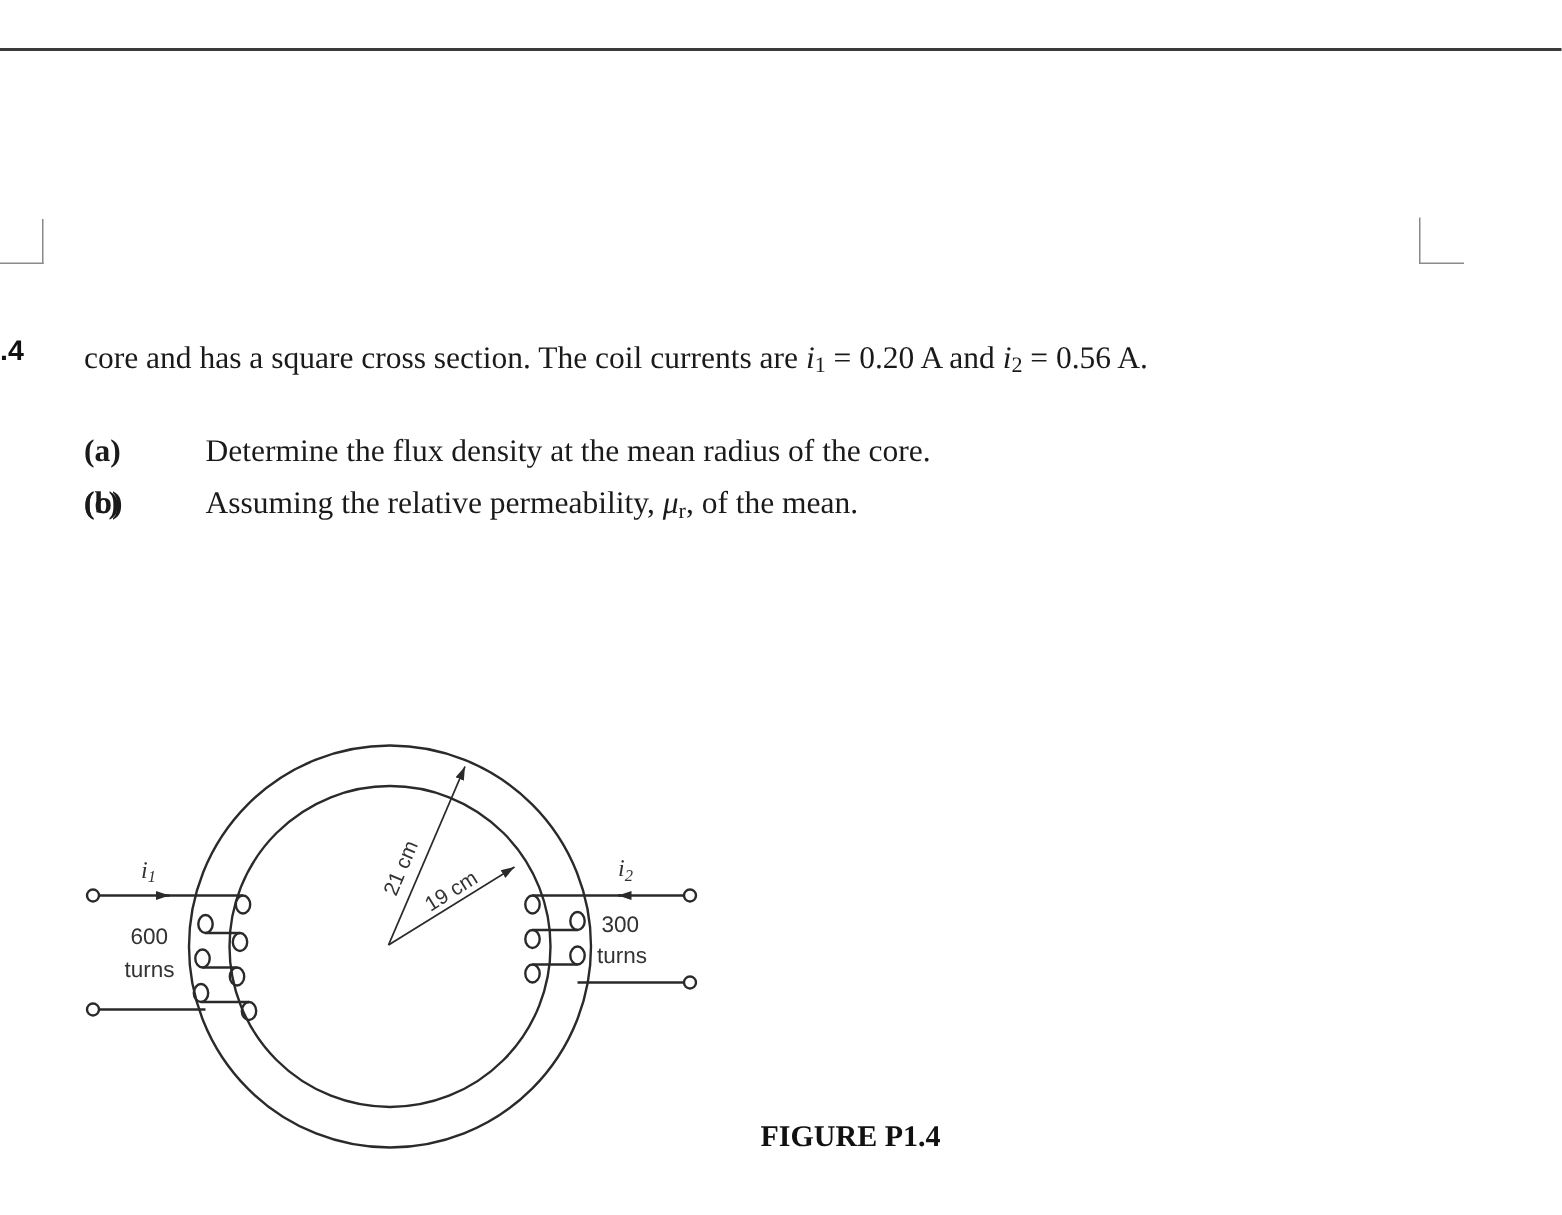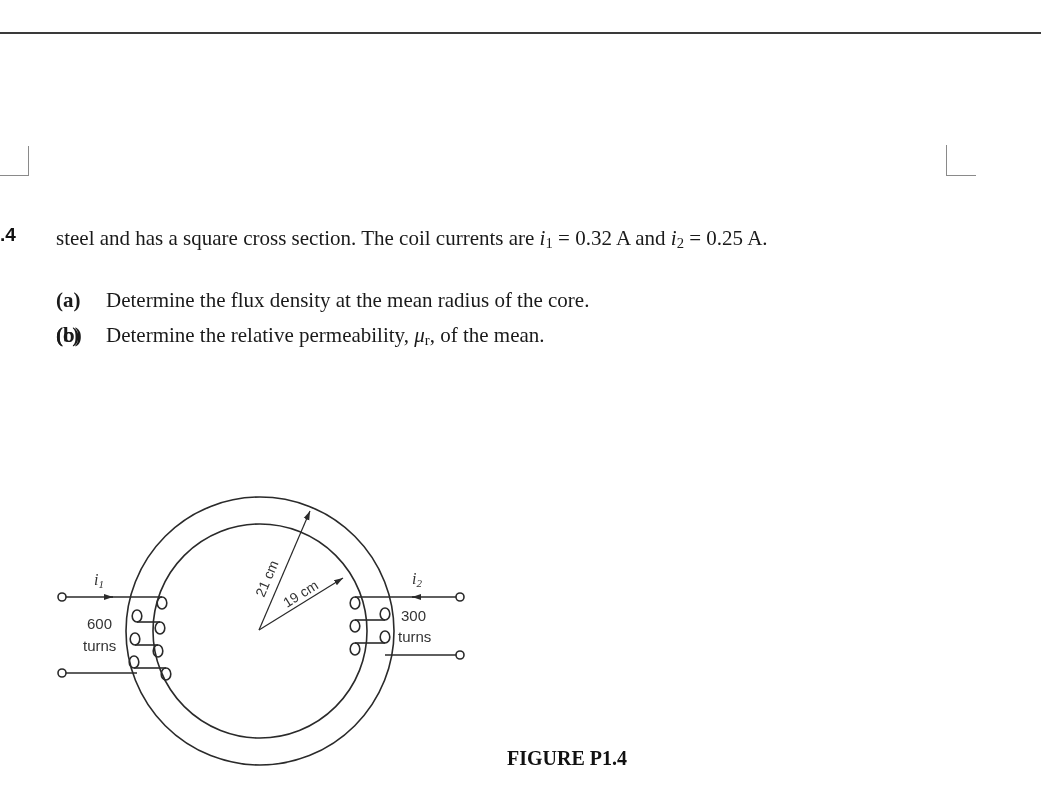--- a/index.html
+++ b/index.html
@@ -9,52 +9,52 @@
   .corner { position: absolute; border-color: #8a8a8a; border-style: solid; }
   .corner-left { left: 0; top: 146px; width: 28px; height: 29px; border-width: 0 1px 1px 0; }
   .corner-right { left: 946px; top: 145px; width: 29px; height: 30px; border-width: 0 0 1px 1px; }
   .prob-num { position: absolute; left: 0; top: 224px; font-family: "Liberation Sans", "DejaVu Sans", sans-serif;
               font-weight: bold; font-size: 19px; color: #111; }
   .stmt { position: absolute; left: 56px; top: 224px; width: 960px; font-size: 21px; line-height: 28px; }
   .stmt .line { display: block; white-space: nowrap; }
   .parts { position: absolute; left: 56px; top: 287px; width: 960px; font-size: 21px; line-height: 26px; }
   .part { position: relative; padding-left: 50px; margin-bottom: 9px; }
   .part .label { position: absolute; left: 0; top: 0; font-weight: bold; }
-  .part .line { display: block; white-space: nowrap; }
+  .part .line { display: block; white-space: nowrap; margin-left: 31px; }
   i.var { font-style: italic; }
   sub { font-size: 70%; vertical-align: -3px; line-height: 0; }
   .figure { position: absolute; left: 0; top: 0; width: 1041px; height: 810px; }
   .fig-caption { position: absolute; left: 507px; top: 747px; font-weight: bold; font-size: 20px; color: #111; font-family: Liberation Serif, serif; }
   svg text { font-family: "Liberation Sans", "DejaVu Sans", sans-serif; fill: #333; }
   svg text.ital { font-family: "Liberation Serif", "DejaVu Serif", serif; font-style: italic; }
 </style>
 </head>
 <body>
 
 <div class="top-rule"></div>
 <div class="corner corner-left"></div>
 <div class="corner corner-right"></div>
 
 <div class="prob-num">.4</div>
 
 <div class="stmt">
-  <span class="line"><span>steel and has a square cross section. The coil currents are</span> <i class="var">i</i><sub>1</sub><span> = 0.32 A and </span><i class="var">i</i><sub>2</sub><span> = 0.25 A.</span></span>
+  <span class="line"><span>core and has a square cross section. The coil currents are</span> <i class="var">i</i><sub>1</sub><span> = 0.20 A and </span><i class="var">i</i><sub>2</sub><span> = 0.56 A.</span></span>
 </div>
 
 <div class="parts">
   <div class="part">
     <span class="label">(a)</span>
     <span class="line">Determine the flux density at the mean radius of the core.</span>
   </div>
   <div class="part">
     <span class="label">(b)</span>
   </div>
   <div class="part">
     <span class="label">(c)</span>
-    <span class="line"><span>Determine the relative permeability, </span><i class="var">μ</i><sub>r</sub><span>, of the mean.</span></span>
+    <span class="line"><span>Assuming the relative permeability, </span><i class="var">μ</i><sub>r</sub><span>, of the mean.</span></span>
   </div>
 </div>
 
 <svg class="figure" width="1041" height="810" viewBox="0 0 1041 810">
   <defs>
     <marker id="arr" markerWidth="10" markerHeight="8" refX="9" refY="4" orient="auto" markerUnits="userSpaceOnUse">
       <path d="M0,1 L9,4 L0,7 Z" fill="#2a2a2a"></path>
     </marker>
   </defs>
   <g stroke="#2a2a2a" stroke-width="1.6" fill="none">

